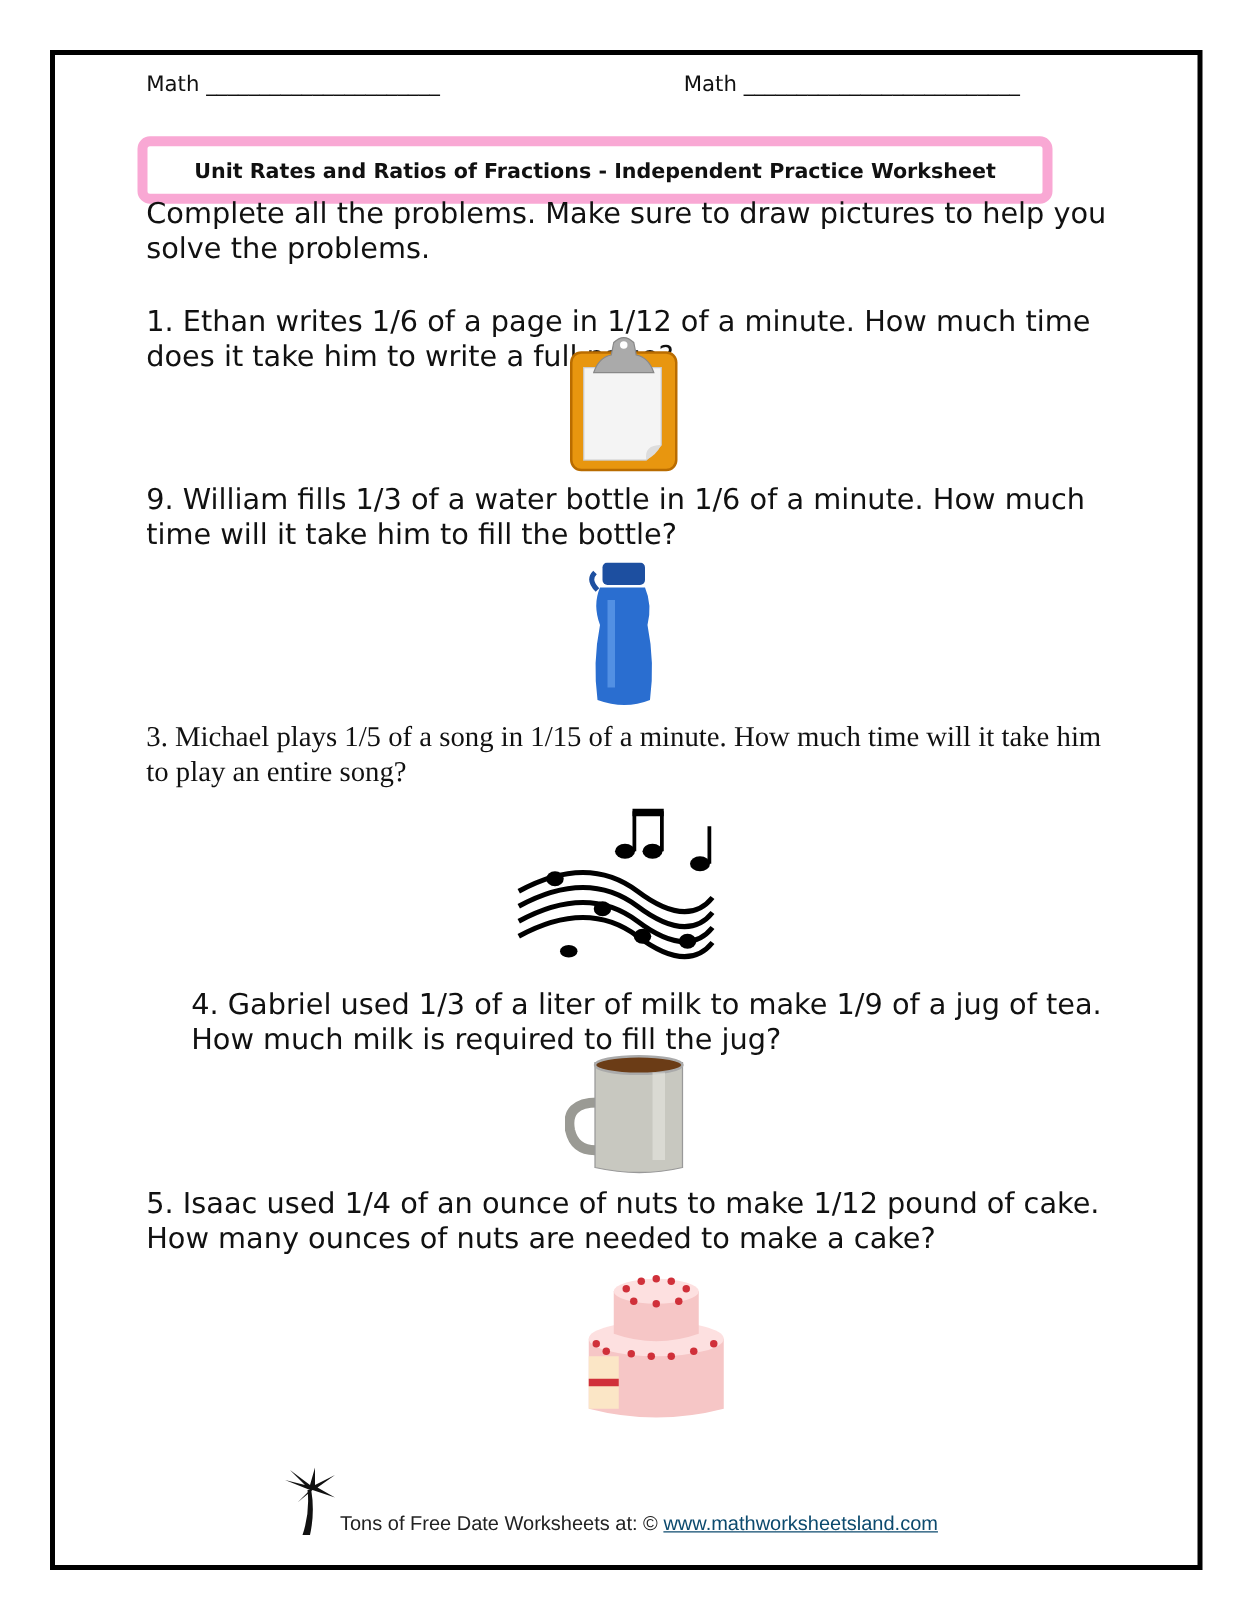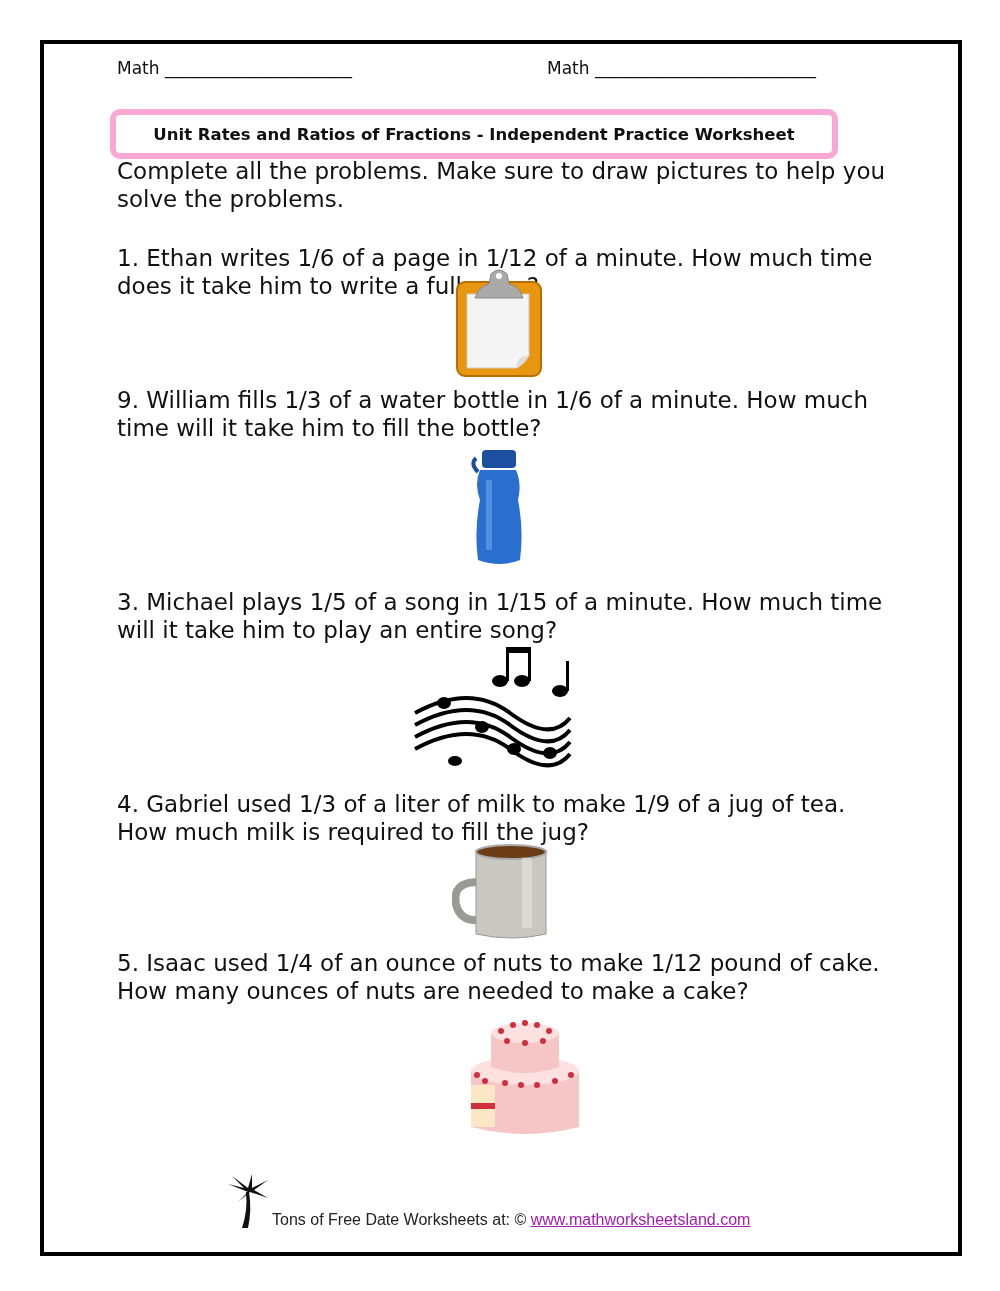--- a/index.html
+++ b/index.html
@@ -1,25 +1,25 @@
 <!DOCTYPE html>
 <html><head>
 <meta charset="utf-8">
 <style>
   html, body { margin:0; padding:0; background:#fff; }
   body { width:1000px; height:1291px; position:relative; font-family:"DejaVu Sans", sans-serif; color:#111; overflow:hidden; }
   .page-border { position:absolute; left:40px; top:40px; width:914px; height:1208px; border:4px solid #000; box-sizing:content-box; }
   .header-row { position:absolute; top:58px; left:117px; width:770px; font-size:17px; }
   .header-row .name { position:absolute; left:0; }
   .header-row .date { position:absolute; left:430px; }
-  .title-box { position:absolute; left:110px; top:109px; width:716px; height:38px; border:6px solid #f9a8d4; border-radius:10px; display:flex; align-items:center; justify-content:center; font-weight:bold; font-size:16.5px; }
+  .title-box { position:absolute; left:110px; top:109px; width:716px; height:38px; border:8px solid #f9a8d4; border-radius:10px; display:flex; align-items:center; justify-content:center; font-weight:bold; font-size:16.5px; }
   .text { position:absolute; left:117px; width:775px; font-size:23px; line-height:28px; }
   .pic { position:absolute; }
   .footer { position:absolute; left:272px; top:1211px; font-family:"Liberation Sans", sans-serif; font-size:16px; color:#222; }
-  .footer a { color:#a21caf; text-decoration:underline; }
+  .footer a { color:#0c4a6e; text-decoration:underline; }
 </style>
 </head>
 <body>
 
 <div class="page-border"></div>
 
 <div class="header-row">
   <span class="name">Math ______________________</span>
   <span class="date">Math __________________________</span>
 </div>
@@ -42,21 +42,21 @@
 <div class="text" style="top:386px;">9. William fills 1/3 of a water bottle in 1/6 of a minute. How much time will it take him to fill the bottle?</div>
 <div class="pic" style="left:470px;top:450px;">
   <svg width="56" height="118" viewBox="0 0 56 118">
     <rect x="12" y="0" width="34" height="18" rx="4" fill="#1d4fa0"></rect>
     <path d="M6 8 Q0 14 8 22" stroke="#1d4fa0" stroke-width="4" fill="none"></path>
     <path d="M10 20 H46 Q52 34 48 50 Q54 80 50 110 Q30 118 8 110 Q4 80 10 50 Q4 34 10 20Z" fill="#2a6ed0"></path>
     <rect x="16" y="30" width="6" height="70" fill="#6ea6f0" opacity="0.6"></rect>
   </svg>
 </div>
 
-<div class="text" style="top:588px;">3. Michael plays 1/5 of a song in 1/15 of a minute. How much time will it take him to play an entire song?</div>
+<div class="text" style="top:576px;font-family:Liberation Serif, serif;">3. Michael plays 1/5 of a song in 1/15 of a minute. How much time will it take him to play an entire song?</div>
 <div class="pic" style="left:410px;top:643px;">
   <svg width="170" height="125" viewBox="0 0 170 125">
     <g stroke="#000" stroke-width="4" fill="none">
       <path d="M5 70 Q60 40 100 70 T160 75"></path>
       <path d="M5 82 Q60 52 100 82 T160 87"></path>
       <path d="M5 94 Q60 64 100 94 T160 99"></path>
       <path d="M5 106 Q60 76 100 106 T160 111"></path>
     </g>
     <g fill="#000">
       <ellipse cx="90" cy="38" rx="8" ry="6"></ellipse>
@@ -68,21 +68,21 @@
         <rect x="156" y="18" width="3" height="30"></rect>
       <ellipse cx="34" cy="60" rx="7" ry="6"></ellipse>
         <ellipse cx="72" cy="84" rx="7" ry="6"></ellipse>
       <ellipse cx="104" cy="106" rx="7" ry="6"></ellipse>
         <ellipse cx="140" cy="110" rx="7" ry="6"></ellipse>
       <ellipse cx="45" cy="118" rx="7" ry="5"></ellipse>
     </g>
   </svg>
 </div>
 
-<div class="text" style="top:790px;">4. Gabriel used 1/3 of a liter of milk to make 1/9 of a jug of tea. How much milk is required to fill the jug?</div>
+<div class="text" style="top:790px;margin-left:36px;">4. Gabriel used 1/3 of a liter of milk to make 1/9 of a jug of tea. How much milk is required to fill the jug?</div>
 <div class="pic" style="left:452px;top:842px;">
   <svg width="100" height="100" viewBox="0 0 100 100">
     <path d="M26 40 Q0 40 4 62 Q8 80 28 78" stroke="#9a9a94" stroke-width="8" fill="none"></path>
     <path d="M24 8 H94 V92 Q60 100 24 92 Z" fill="#c8c8c0" stroke="#999"></path>
     <ellipse cx="59" cy="10" rx="35" ry="7" fill="#6b3c16" stroke="#aaa" stroke-width="2"></ellipse>
     <rect x="70" y="16" width="10" height="70" fill="#e6e6e0" opacity="0.6"></rect>
   </svg>
 </div>
 
 <div class="text" style="top:949px;">5. Isaac used 1/4 of an ounce of nuts to make 1/12 pound of cake. How many ounces of nuts are needed to make a cake?</div>

